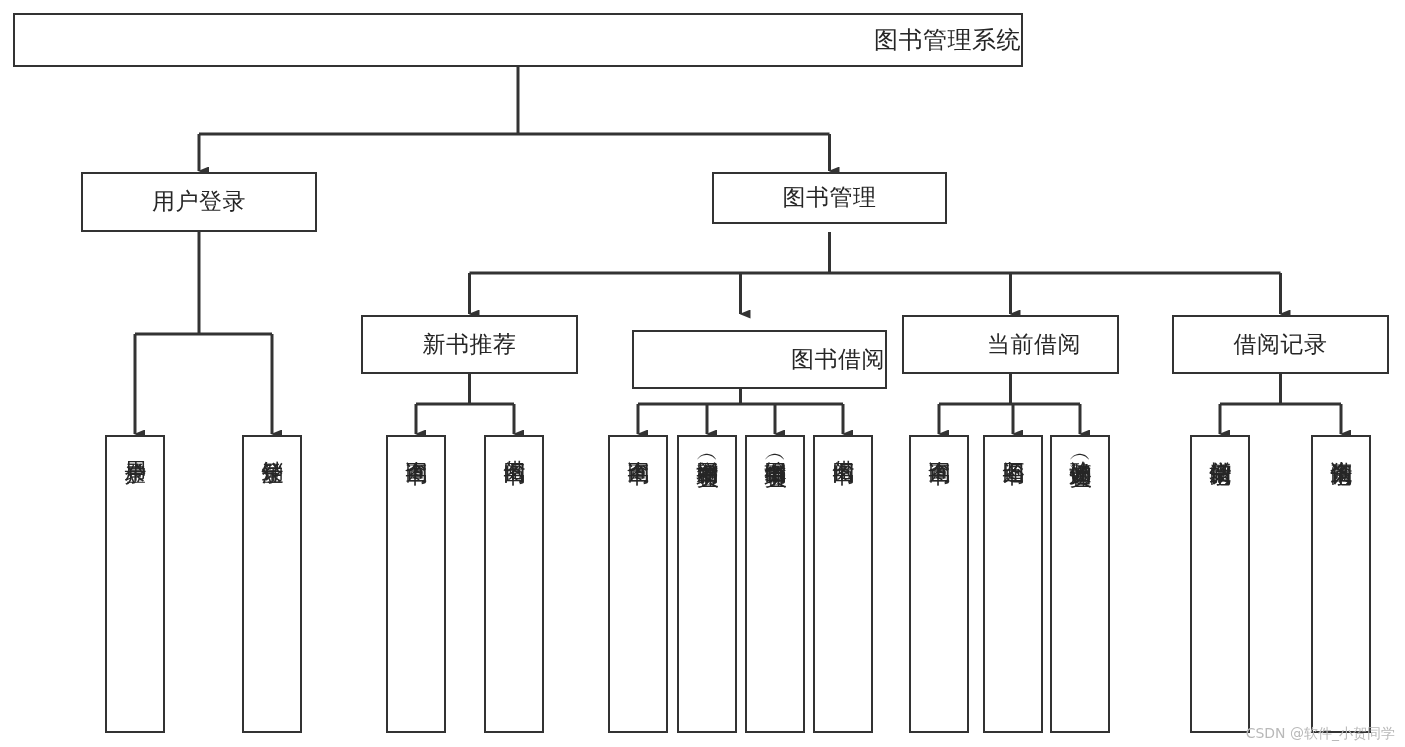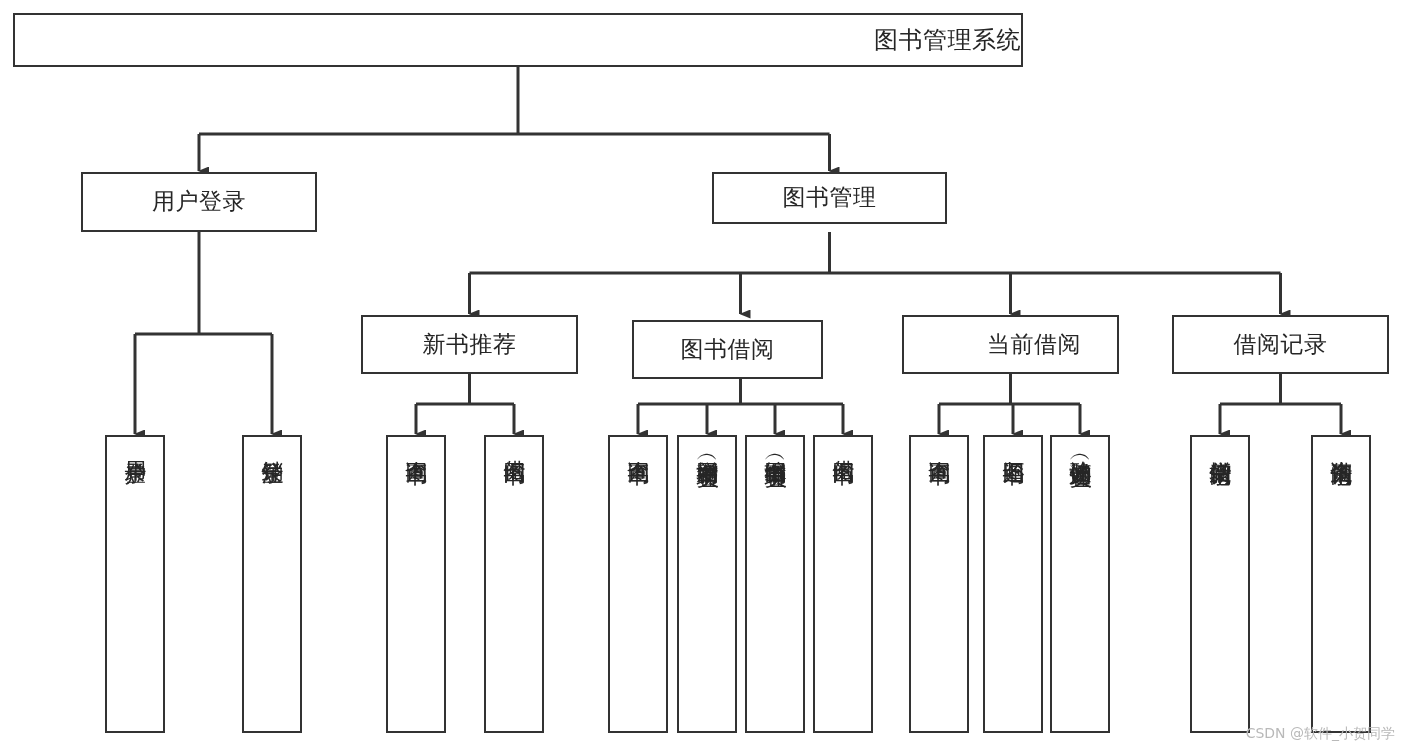--- a/index.html
+++ b/index.html
@@ -125,21 +125,21 @@
   <div class="node horizontal" style="left: 81px; top: 172px; width: 236px; height: 60px;">
     <span>用户登录</span>
   </div>
   <div class="node horizontal" style="left: 712px; top: 172px; width: 235px; height: 52px;">
     <span>图书管理</span>
   </div>
 
   <div class="node horizontal" style="left: 361px; top: 315px; width: 217px; height: 59px;">
     <span>新书推荐</span>
   </div>
-  <div class="node horizontal" style="left: 632px; top: 320px; width: 191px; height: 59px;">
+  <div class="node horizontal" style="left: 632px; top: 330px; width: 255px; height: 59px; justify-content: flex-end;">
     <span>图书借阅</span>
   </div>
   <div class="node horizontal" style="left: 902px; top: 315px; width: 217px; height: 59px; padding-left: 47px;">
     <span>当前借阅</span>
   </div>
   <div class="node horizontal" style="left: 1172px; top: 315px; width: 217px; height: 59px;">
     <span>借阅记录</span>
   </div>
 
   <div class="node vertical" style="left: 105px; top: 435px; width: 60px; height: 298px;">

